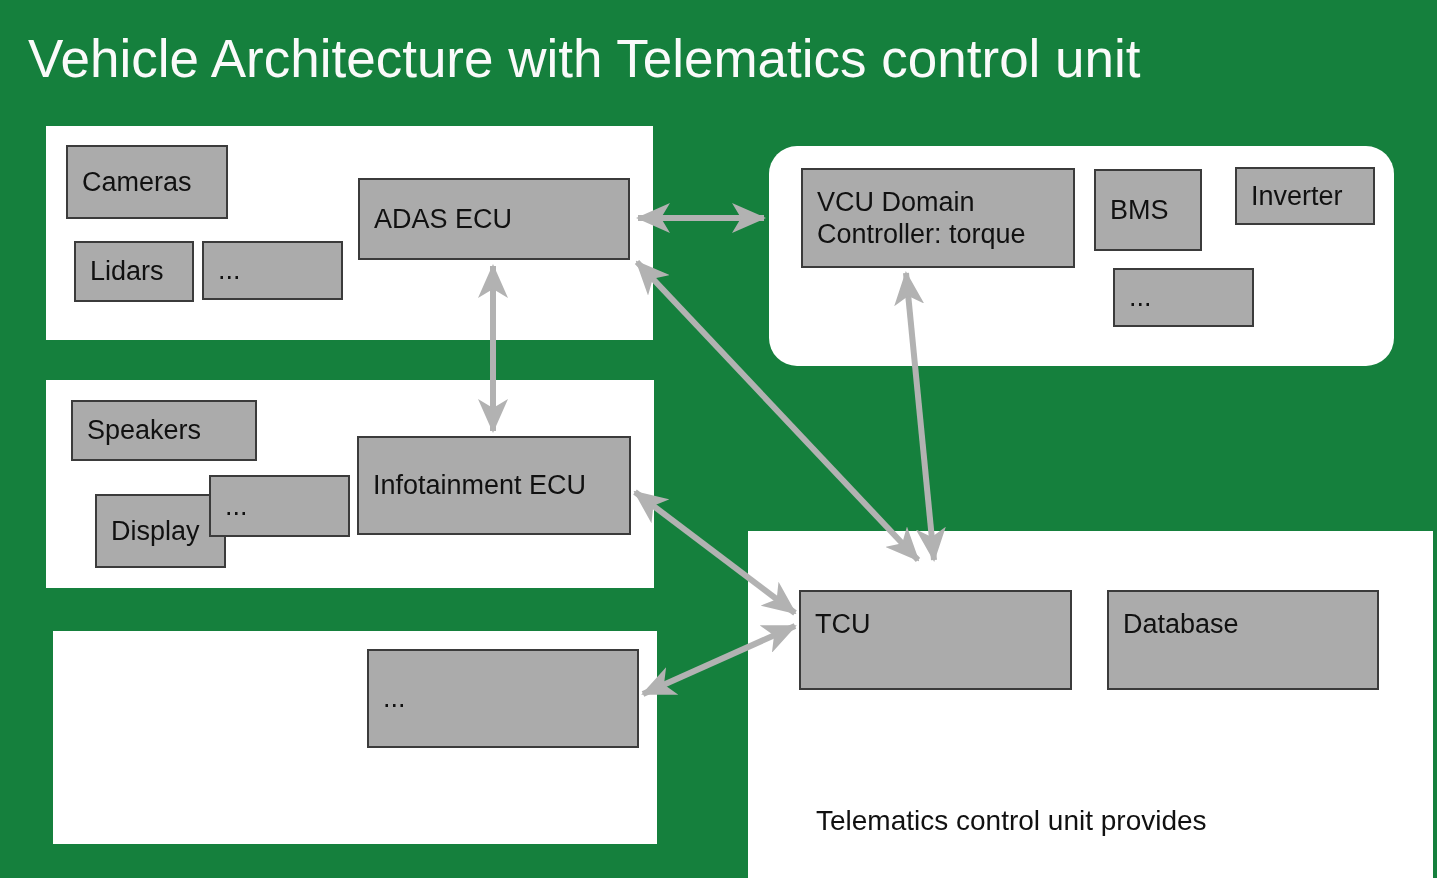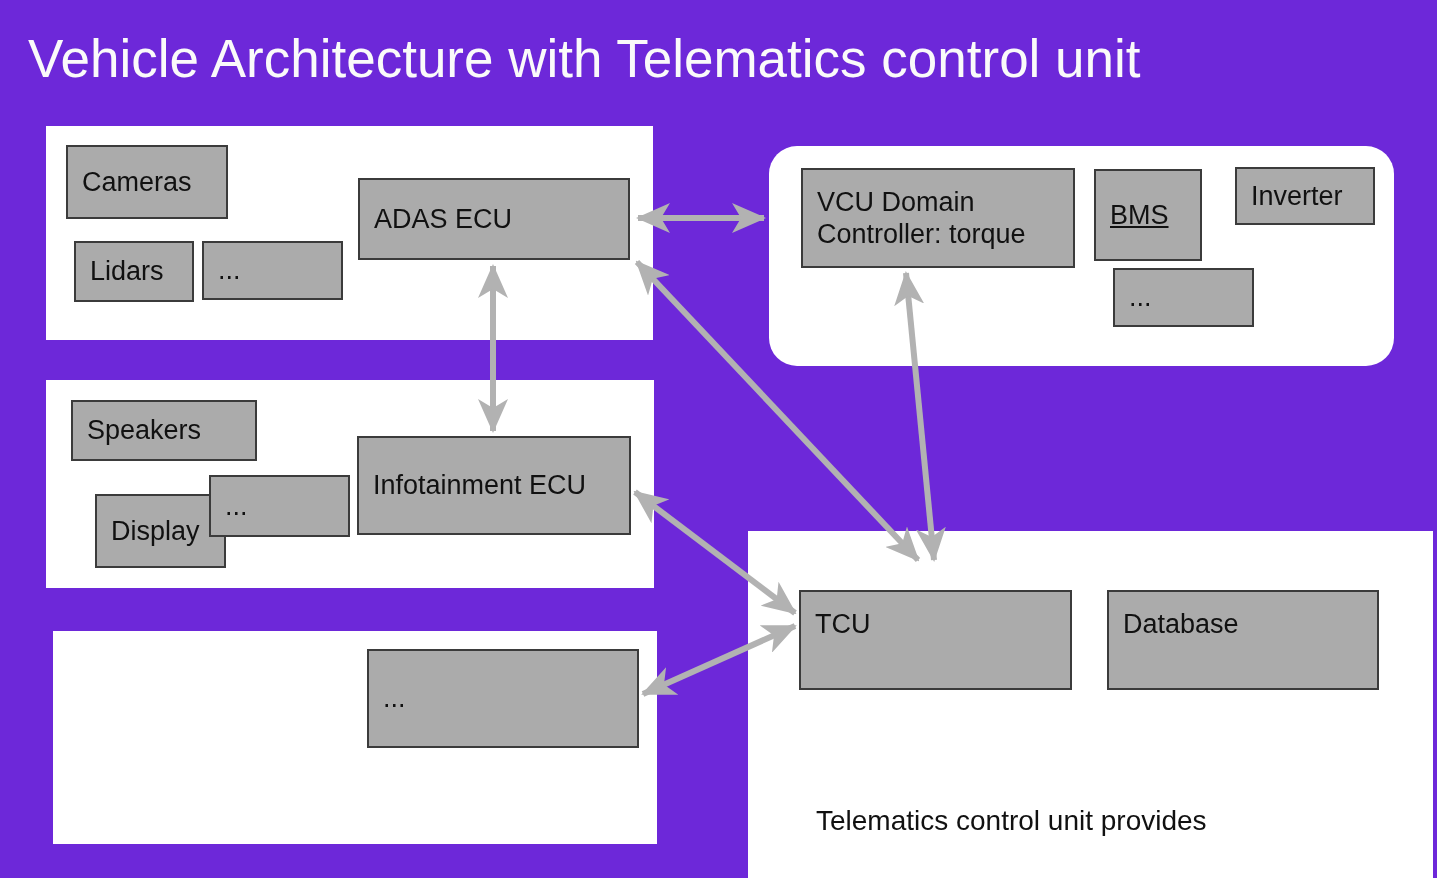--- a/index.html
+++ b/index.html
@@ -1,18 +1,18 @@
 <!DOCTYPE html>
 <html><head>
 <meta charset="utf-8">
 <style>
   html,body { margin:0; padding:0; background:#111; }
   .stage {
     position:relative; width:1437px; height:878px;
-    background:#6d28d9; overflow:hidden;
+    background:#15803d; overflow:hidden;
     font-family:"Liberation Sans", sans-serif;
   }
   .slide-title {
     position:absolute; left:28px; top:28px; margin:0;
     font-size:53px; font-weight:normal; color:#fafafa; letter-spacing:0;
     white-space:nowrap;
   }
   .panel { position:absolute; background:#ffffff; }
   .node {
     position:absolute; box-sizing:border-box;
@@ -51,21 +51,21 @@
     </div>
     <div class="node" style="left:312px; top:52px; width:272px; height:82px;">
       <span>ADAS ECU</span>
     </div>
   </div>
 
   <div class="panel" style="left:769px; top:146px; width:625px; height:220px;border-radius:28px;">
     <div class="node" style="left:32px; top:22px; width:274px; height:100px;">
       <span>VCU Domain Controller: torque</span>
     </div>
-    <div class="node" style="left:325px; top:23px; width:108px; height:92px;text-decoration:underline;">
+    <div class="node" style="left:325px; top:23px; width:108px; height:82px;">
       <span>BMS</span>
     </div>
     <div class="node" style="left:466px; top:21px; width:140px; height:58px;">
       <span>Inverter</span>
     </div>
     <div class="node" style="left:344px; top:122px; width:141px; height:59px;">
       <span>...</span>
     </div>
   </div>
 

